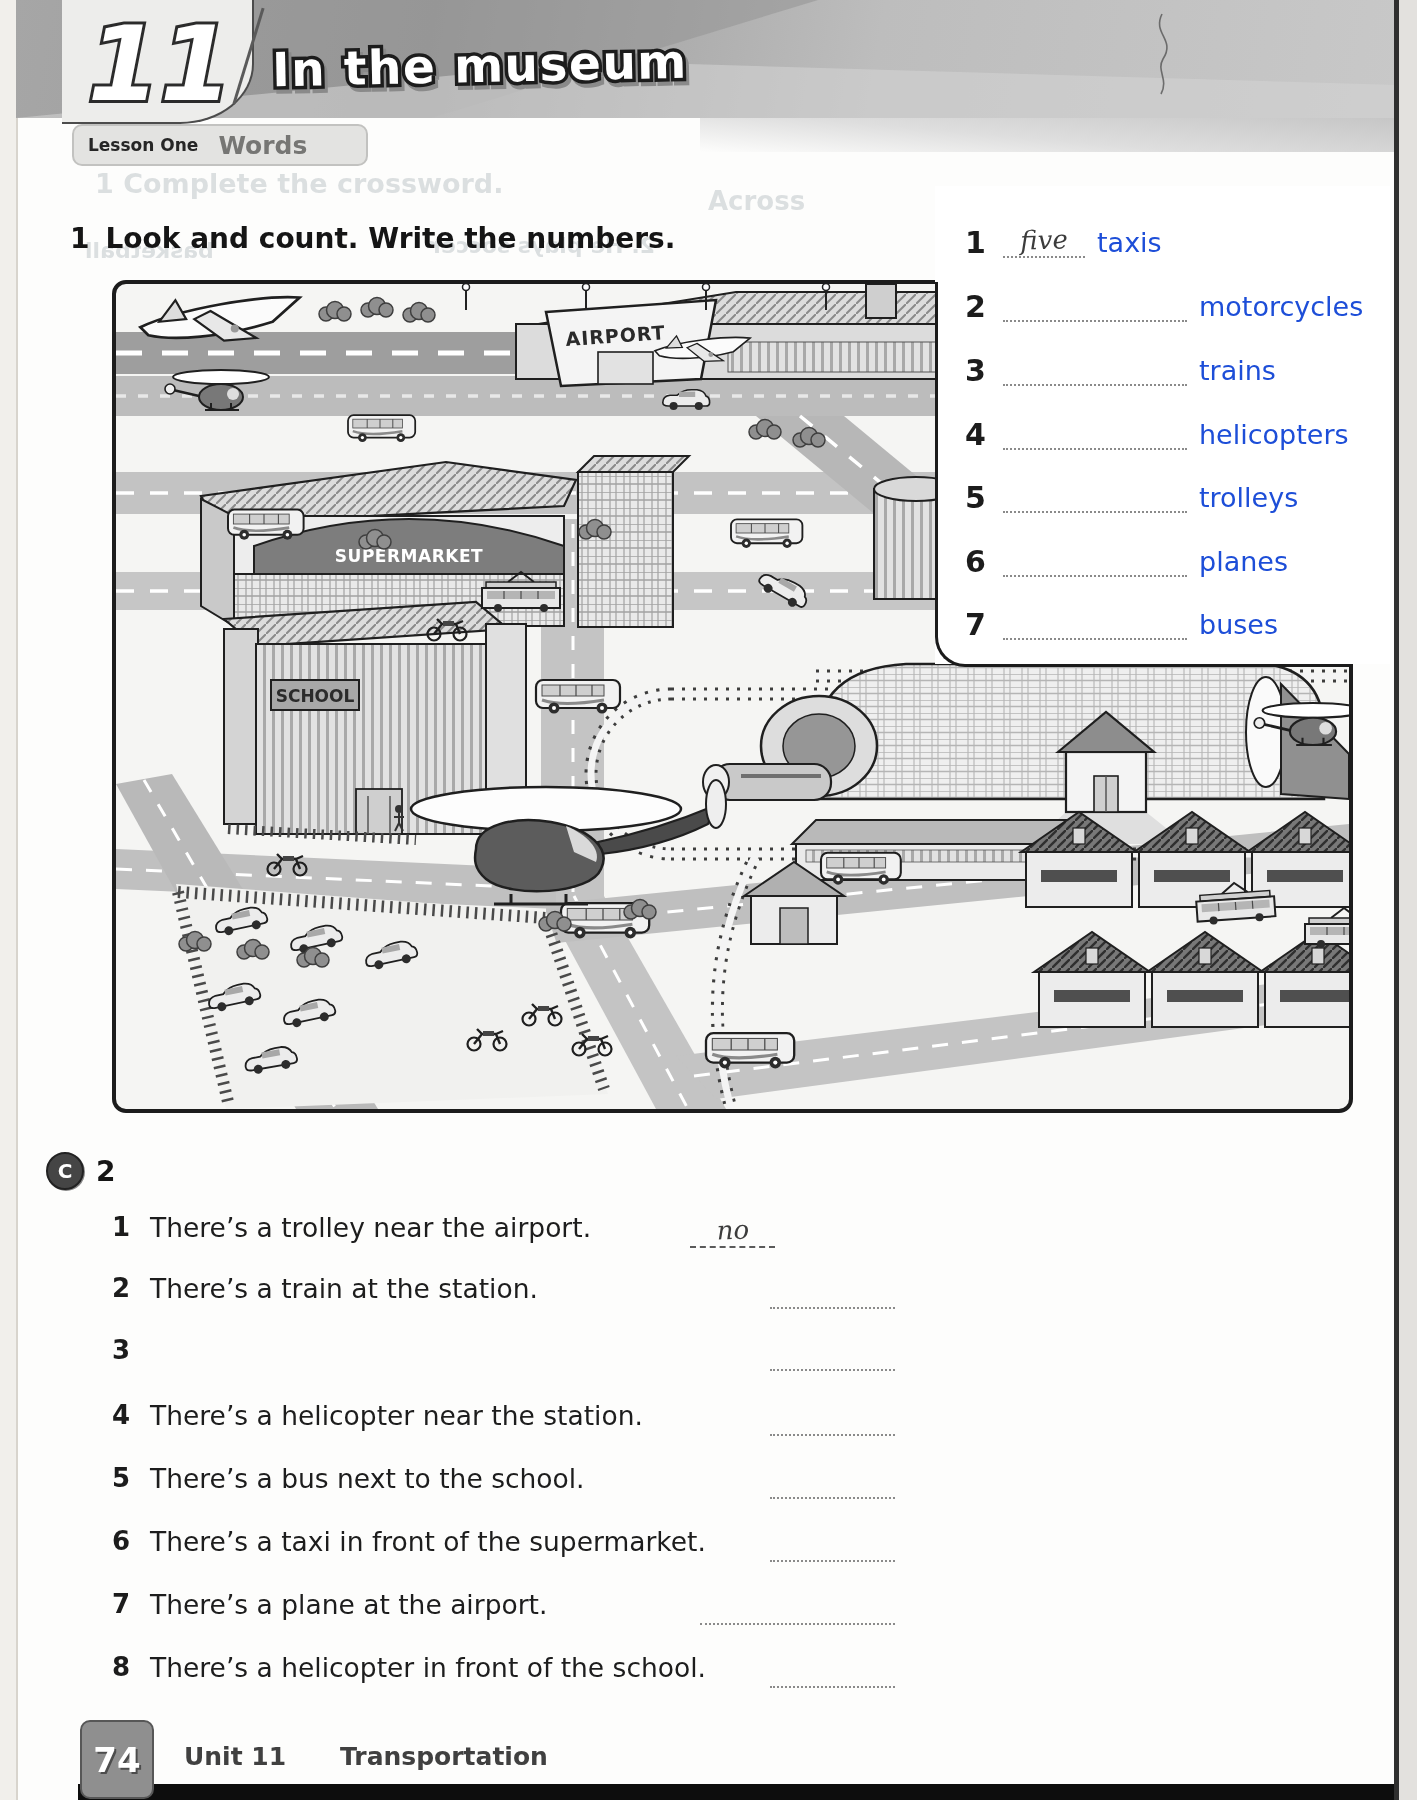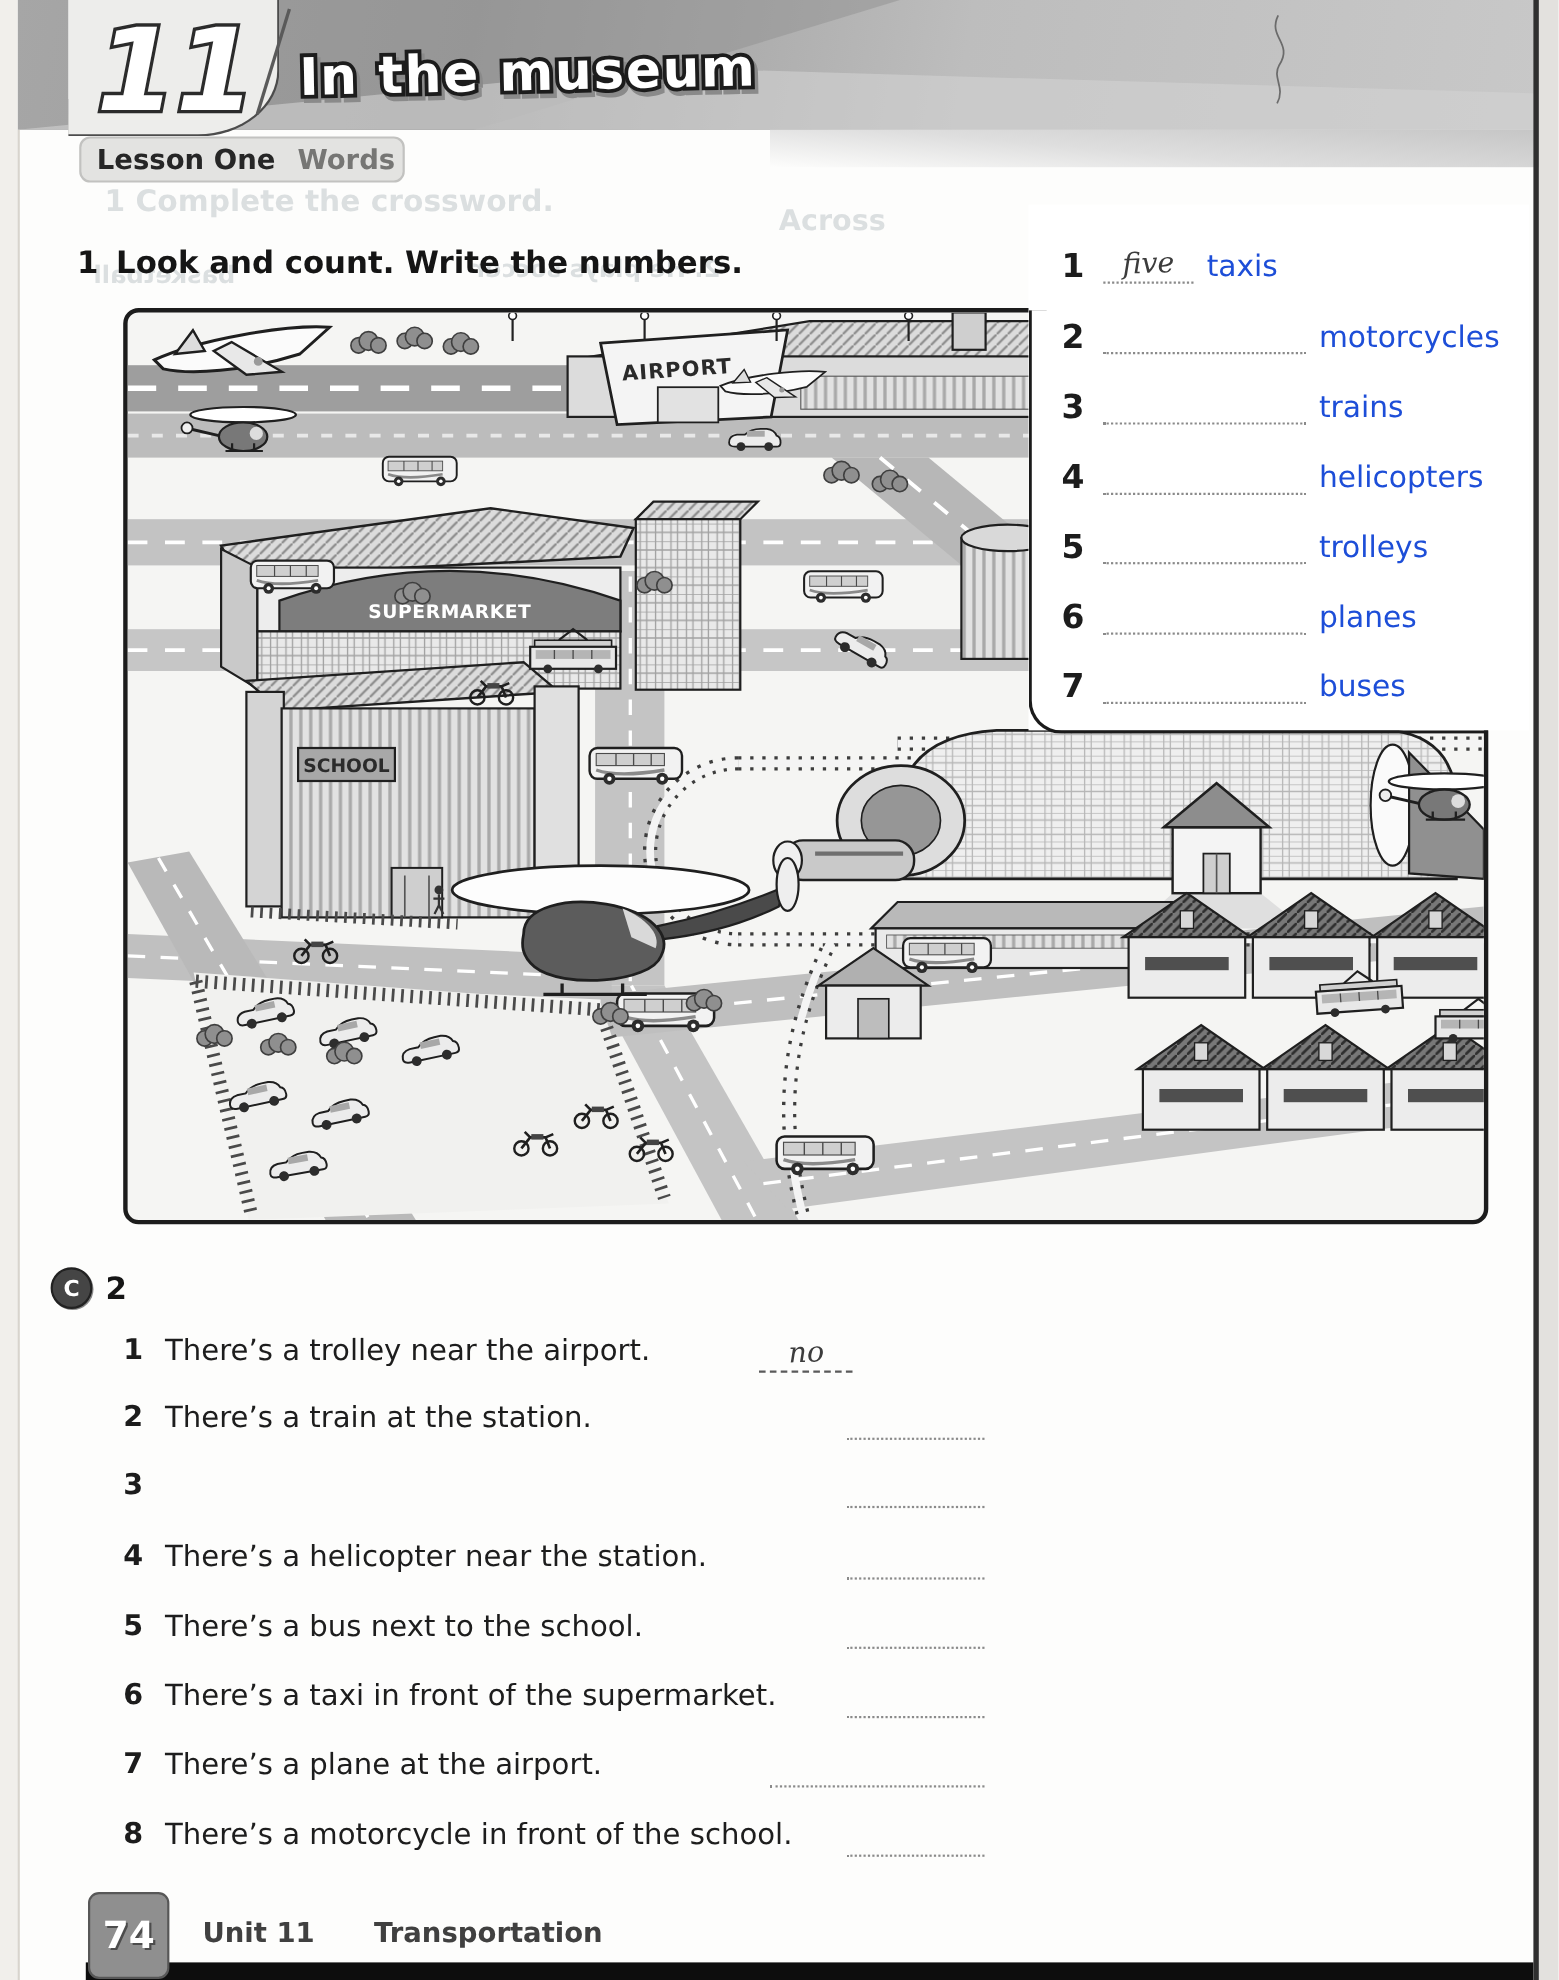--- a/index.html
+++ b/index.html
@@ -27,21 +27,21 @@
           border-right:2px solid #4c4c4c;border-bottom:2px solid #4c4c4c;
           border-bottom-right-radius:74px 60px;z-index:3;}
   .badge-svg{width:100%;height:100%;}
   .slash{left:247px;top:6px;width:3px;height:100px;background:#5a5a5a;transform:rotate(17deg);z-index:3;}
   .title-svg{left:262px;top:14px;width:430px;height:96px;z-index:3;}
 
   
   .lesson-tab{left:72px;top:124px;width:296px;height:42px;background:#e3e3e1;
           border:2px solid #c2c2c0;border-radius:10px;display:flex;align-items:center;
           padding-left:14px;box-sizing:border-box;z-index:2;}
-  .lesson-tab .l1{font-weight:bold;font-size:25px;color:#262626;}
+  .lesson-tab .l1{font-weight:bold;font-size:17px;color:#262626;}
   .lesson-tab .l2{font-weight:bold;font-size:25px;color:#767674;margin-left:20px;}
 
   
   .ghost{color:#aeb6bb;opacity:.42;filter:blur(.6px);font-weight:bold;white-space:nowrap;z-index:0;}
   .ghost.mir{transform:scaleX(-1);}
 
   
   .ex-head{display:flex;align-items:center;font-weight:bold;font-size:28px;color:#151515;z-index:2;}
   .ex1-head{left:70px;top:222px;}
   .ex2-head{left:46px;top:1152px;}
@@ -566,21 +566,21 @@
   </div>
   <div class="abs s-row r7" style="top:1589px">
     <span class="s-num">7</span>
     <span class="s-text">There’s a plane at the airport.</span>
     <span class="s-ans">
         <span class="hand"></span>
       </span>
   </div>
   <div class="abs s-row" style="top:1652px">
     <span class="s-num">8</span>
-    <span class="s-text">There’s a motorcycle in front of the school.</span>
+    <span class="s-text">There’s a helicopter in front of the school.</span>
     <span class="s-ans">
         <span class="hand"></span>
       </span>
   </div>
 
   <div class="abs page-tab">
     <span>74</span>
   </div>
   <div class="abs foot-label fl1">Unit 11</div>
   <div class="abs foot-label fl2">Transportation</div>

